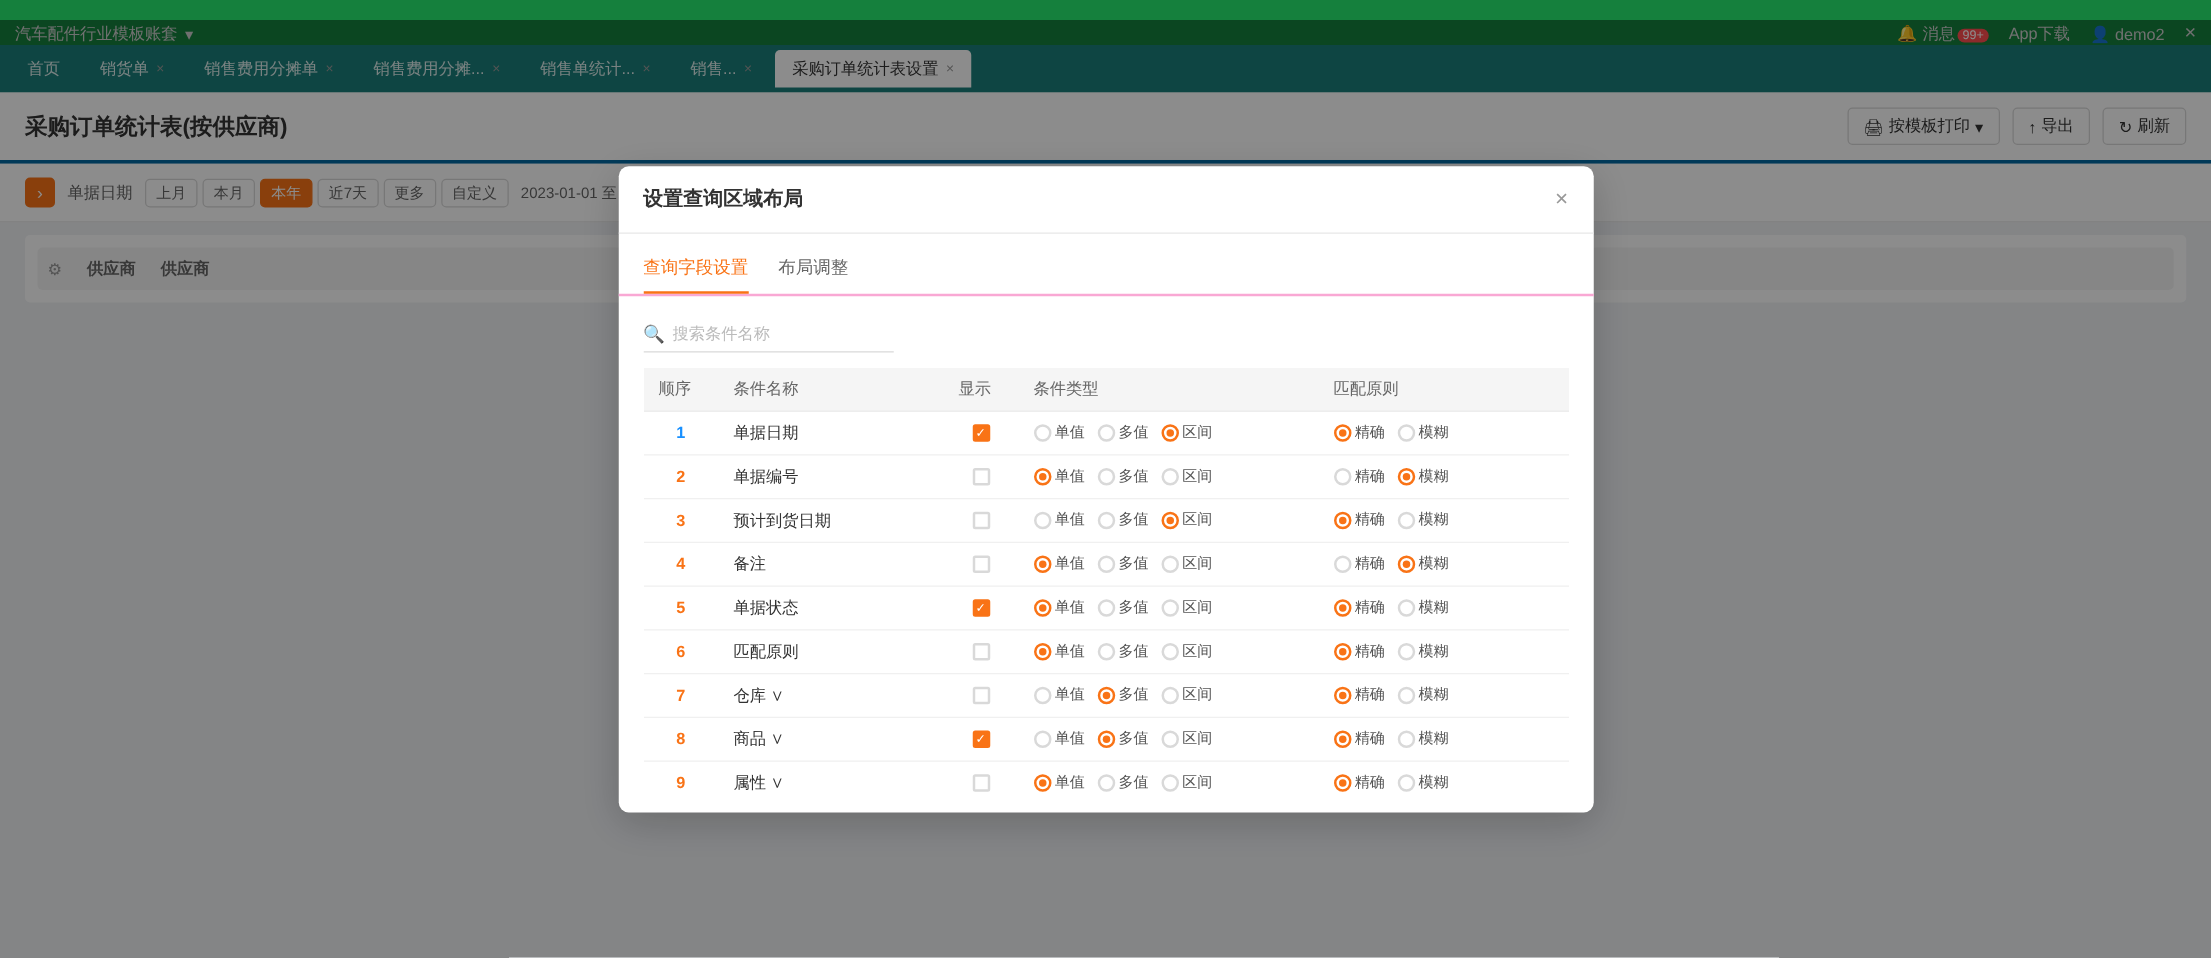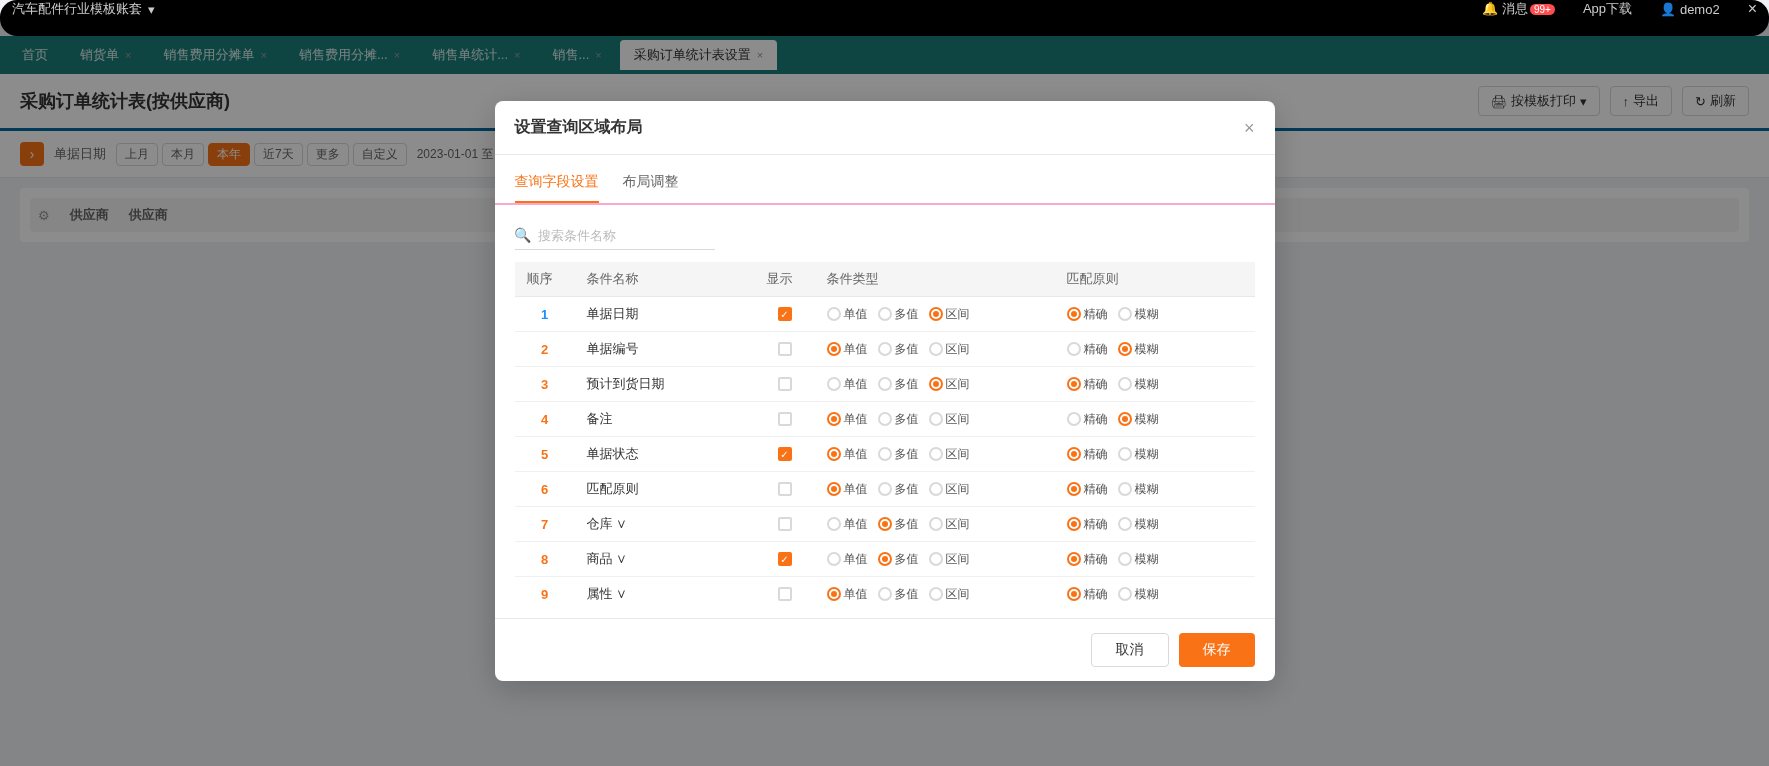--- a/index.html
+++ b/index.html
@@ -1,30 +1,29 @@
 <!DOCTYPE html>
 <html><head>
   <meta charset="utf-8">
   <style>
     * { box-sizing: border-box; margin: 0; padding: 0; }
     body { font-family: 'Microsoft YaHei', Arial, sans-serif; font-size: 13px; background: #f0f2f5; overflow: hidden; }
 
     
     .top-nav {
-      background: #000000;
+      background: #15803d;
       height: 36px;
       display: flex;
-      align-items: flex-start;
+      align-items: flex-end;
       justify-content: space-between;
       padding: 0 12px;
       color: #ccc;
-      border-radius: 17px;
     }
     .top-nav-left { font-size: 13px; color: #ccc; display: flex; align-items: center; gap: 6px; }
-    .top-nav-right { display: flex; align-items: center; gap: 28px; font-size: 13px; color: #ccc; }
+    .top-nav-right { display: flex; align-items: center; gap: 16px; font-size: 13px; color: #ccc; }
     .top-nav-right .badge { background: #ff4d4f; color: white; border-radius: 10px; padding: 0 4px; font-size: 10px; margin-left: 2px; }
     .close-x { color: #ccc; cursor: pointer; font-size: 16px; }
 
     
     .tab-bar {
       background: #1a7f7a;
       height: 38px;
       display: flex;
       align-items: center;
       padding: 0 8px;
@@ -671,18 +670,14 @@
                       <span>模糊</span>
                     </span>
                   </div>
                 </td>
               </tr>
             </tbody>
         </table>
       </div>
     </div>
 
-    <div class="dialog-footer">
-      <button class="btn-cancel">取消</button>
-      <button class="btn-save">保存</button>
-    </div>
   </div>
 </div>
 
 </body></html>

